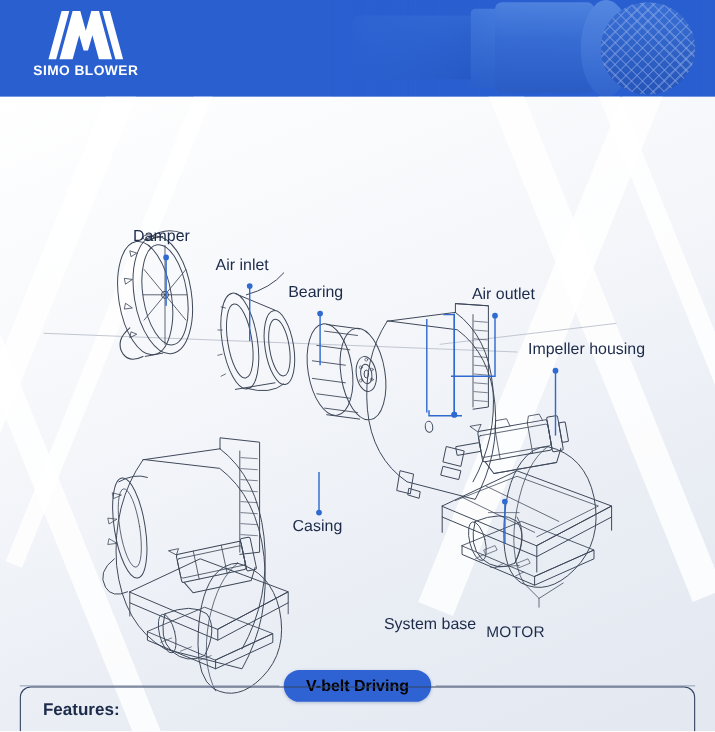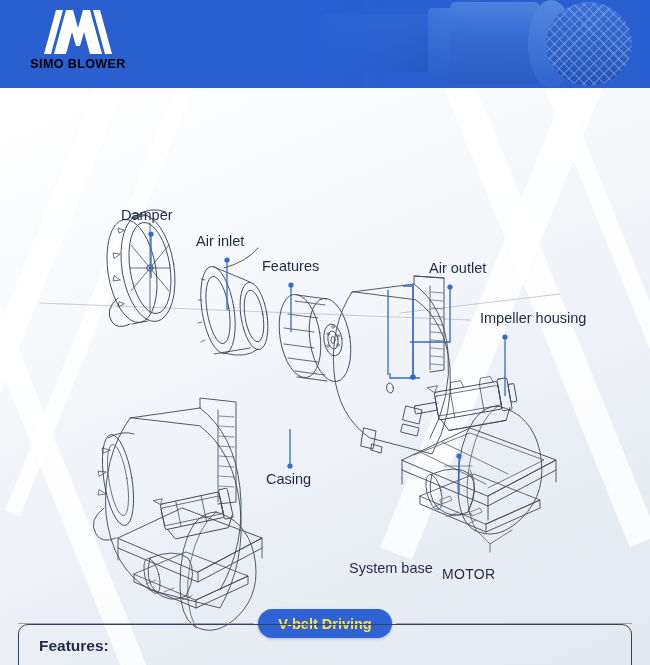--- a/index.html
+++ b/index.html
@@ -100,21 +100,21 @@
   .logo-mark {
     position: absolute;
     left: 20px; top: 0px;
     width: 72px; height: 44px;
   }
   .logo-text {
     position: absolute;
     left: 0; top: 47px;
     width: 112px;
     text-align: center;
-    color: #000000;
+    color: #ffffff;
     font-size: 12.5px;
     font-weight: bold;
     letter-spacing: 0.4px;
   }
 
   
   .body-area {
     position: absolute;
     left: 0; top: 88px;
     width: 650px; height: 577px;
@@ -161,21 +161,21 @@
     background: #9aa6bd;
   }
   .badge-line-l { left: 18px; width: 236px; }
   .badge-line-r { left: 396px; width: 236px; }
   .badge {
     position: absolute;
     left: 258px; top: 0px;
     width: 134px; height: 29px;
     background: #2f63d4;
     border-radius: 15px;
-    color: #fde047;
+    color: #000000;
     font-size: 14.5px;
     font-weight: bold;
     display: flex;
     align-items: center;
     justify-content: center;
     box-shadow: 0 1px 3px rgba(30,60,130,.28);
   }
 
   
   .features {
@@ -486,21 +486,21 @@
 
     <svg class="diagram" viewBox="0 0 650 577" style="pointer-events:none">
       <polyline points="413,289 413,198 403,198" fill="none" stroke="#2f6ad0" stroke-width="1.3"></polyline>
       <circle cx="413" cy="289" r="2.6" fill="#2f6ad0"></circle>
     </svg>
 
     <div class="lbl" style="left:121px; top:120px;">Damper</div>
 
     <div class="lbl" style="left:196px; top:146px;">Air inlet</div>
 
-    <div class="lbl" style="left:262px; top:171px;">Features</div>
+    <div class="lbl" style="left:262px; top:171px;">Bearing</div>
 
     <div class="lbl" style="left:429px; top:173px;">Air outlet</div>
 
     <div class="lbl" style="left:480px; top:223px;">Impeller housing</div>
 
     <div class="lbl" style="left:266px; top:384px;">Casing</div>
 
     <div class="lbl" style="left:349px; top:441px;margin-top:32px;">System base</div>
 
     <div class="lbl lbl-motor" style="left:442px; top:479px;">MOTOR</div>

